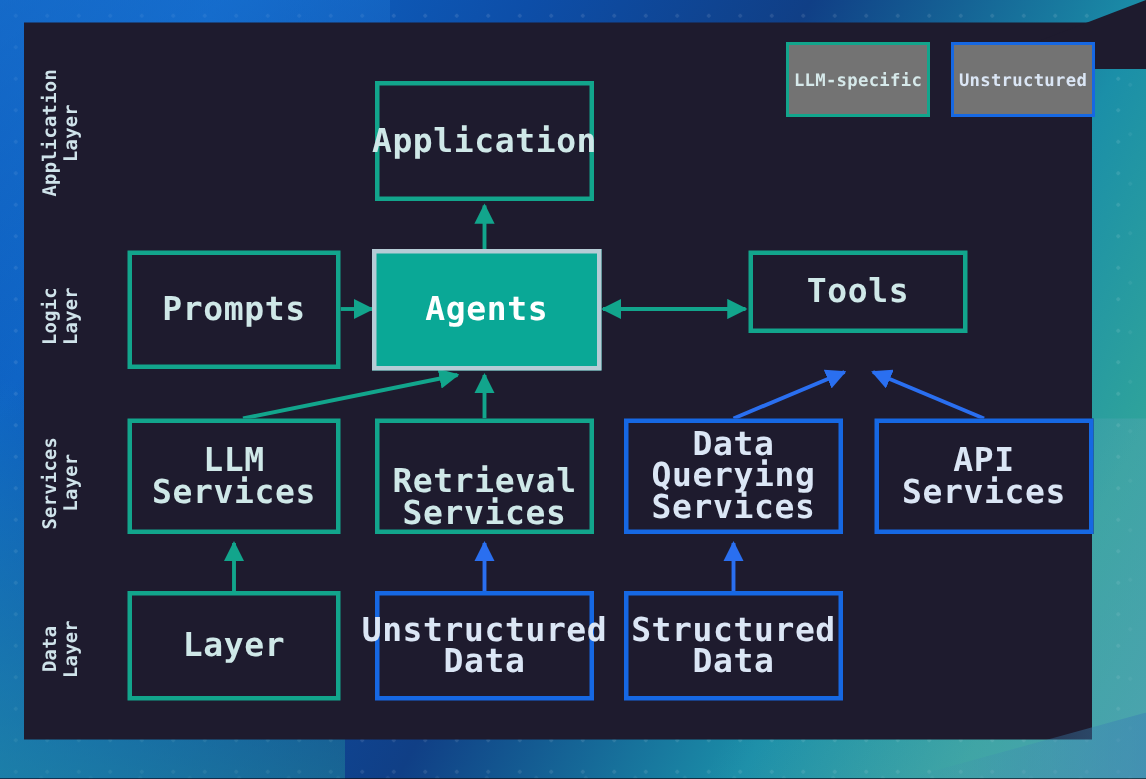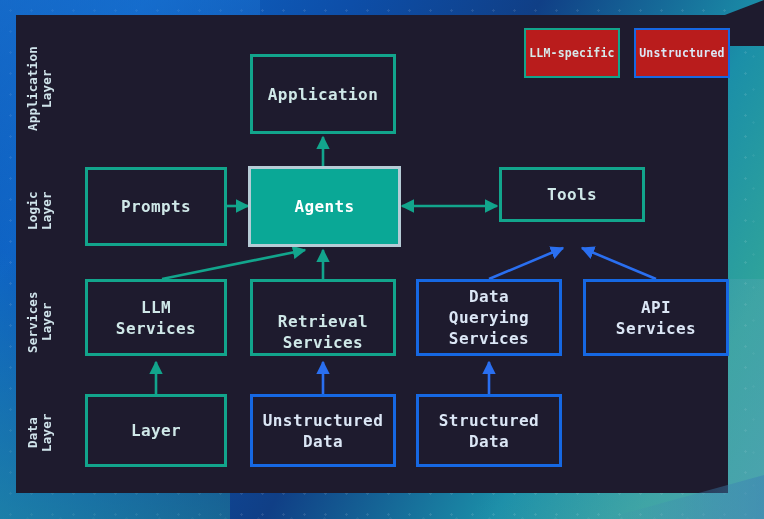--- a/index.html
+++ b/index.html
@@ -100,21 +100,21 @@
 
   
   .node {
     position: absolute;
     box-sizing: border-box;
     display: flex;
     align-items: center;
     justify-content: center;
     text-align: center;
     white-space: pre;
-    font-size: 16px;
+    font-size: 22px;
     line-height: 21px;
     letter-spacing: 0.4px;
     font-weight: 700;
     background: #1e1b2e;
   }
   .node.teal {
     border: 3px solid #12a58c;
     color: #cfe8e8;
   }
   .node.blue {
@@ -127,21 +127,21 @@
     color: #ffffff;
   }
 
   
   .legend-box {
     position: absolute;
     box-sizing: border-box;
     display: flex;
     align-items: center;
     justify-content: center;
-    background: #b91c1c;
+    background: #737373;
     font-size: 11.5px;
     letter-spacing: 0.2px;
     white-space: pre;
     font-weight: 700;
   }
   .legend-box.teal { border: 2.5px solid #12a58c; color: #d6e9ea; }
   .legend-box.blue { border: 2.5px solid #1668e3; color: #dbe6f5; }
 </style>
 </head>
 <body>

